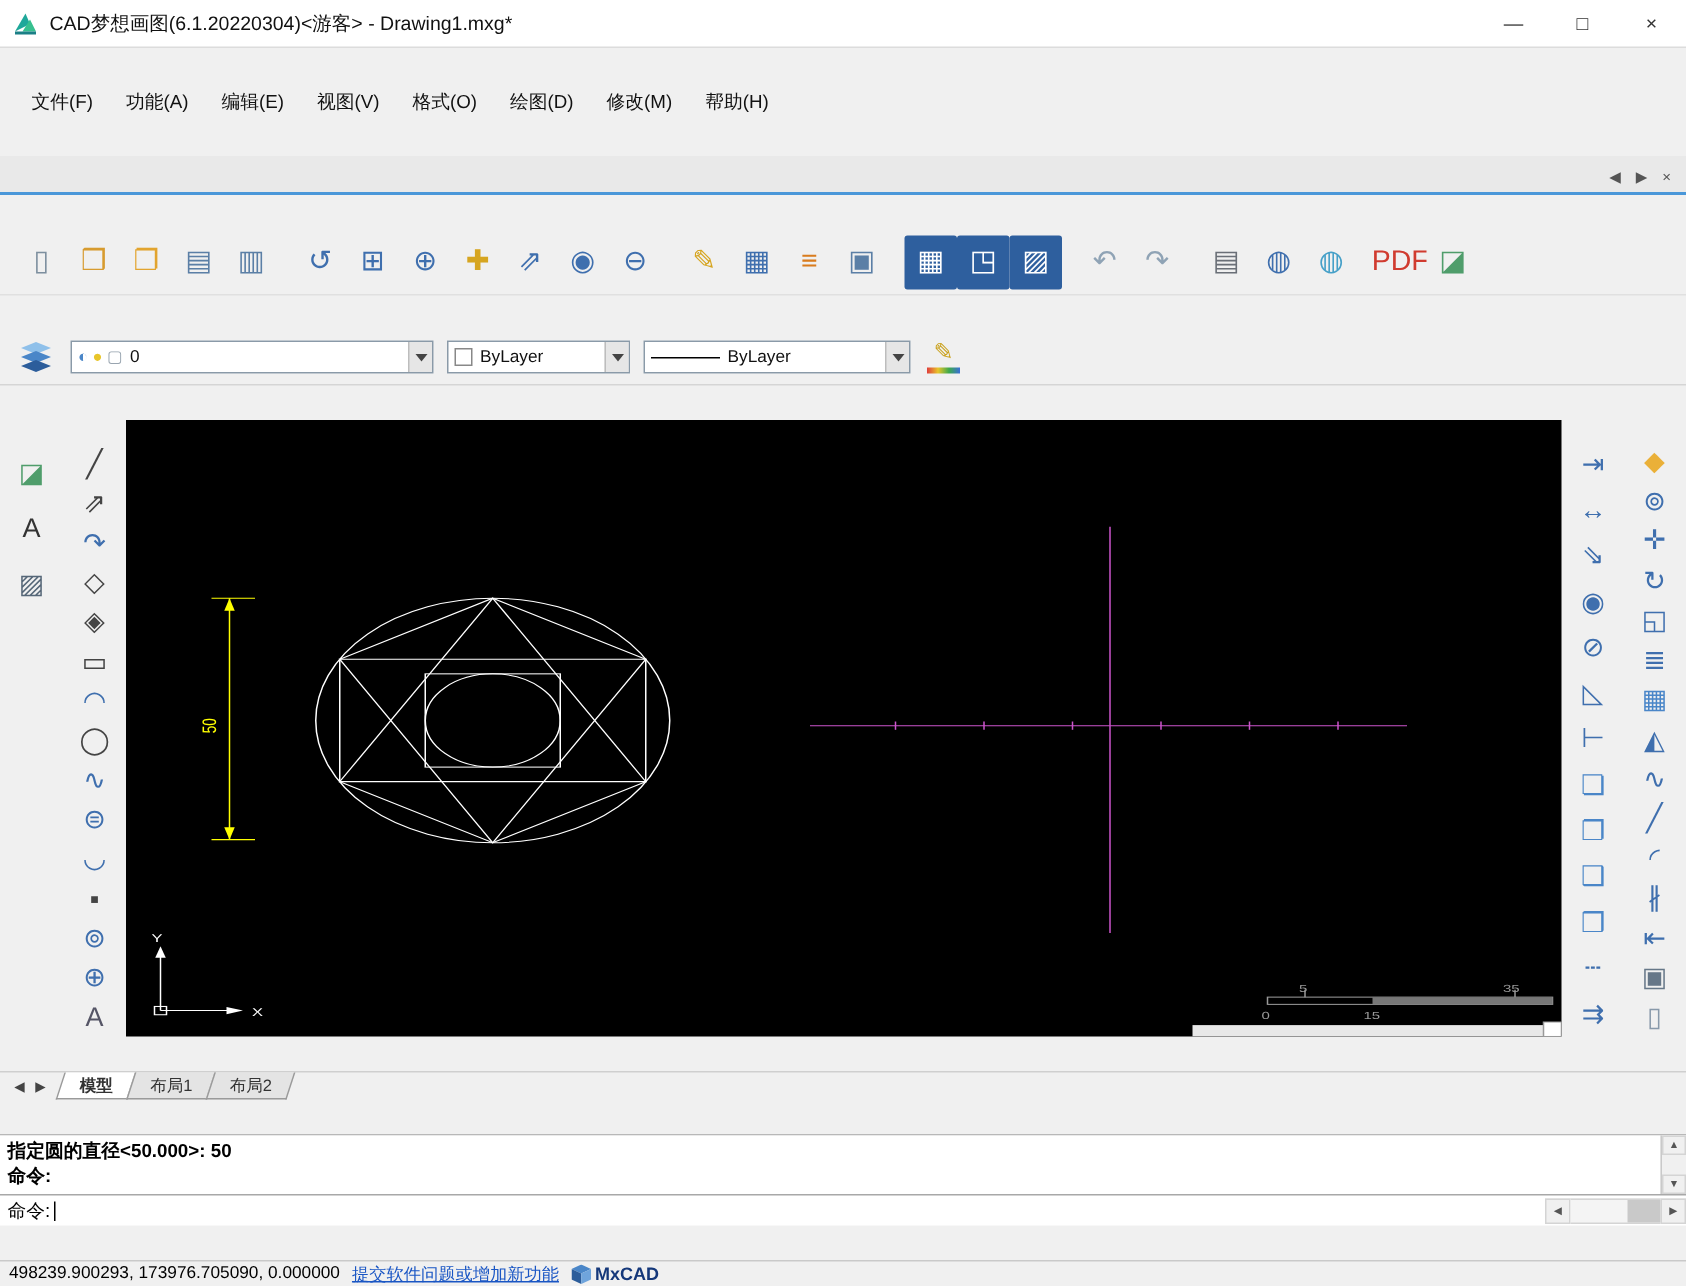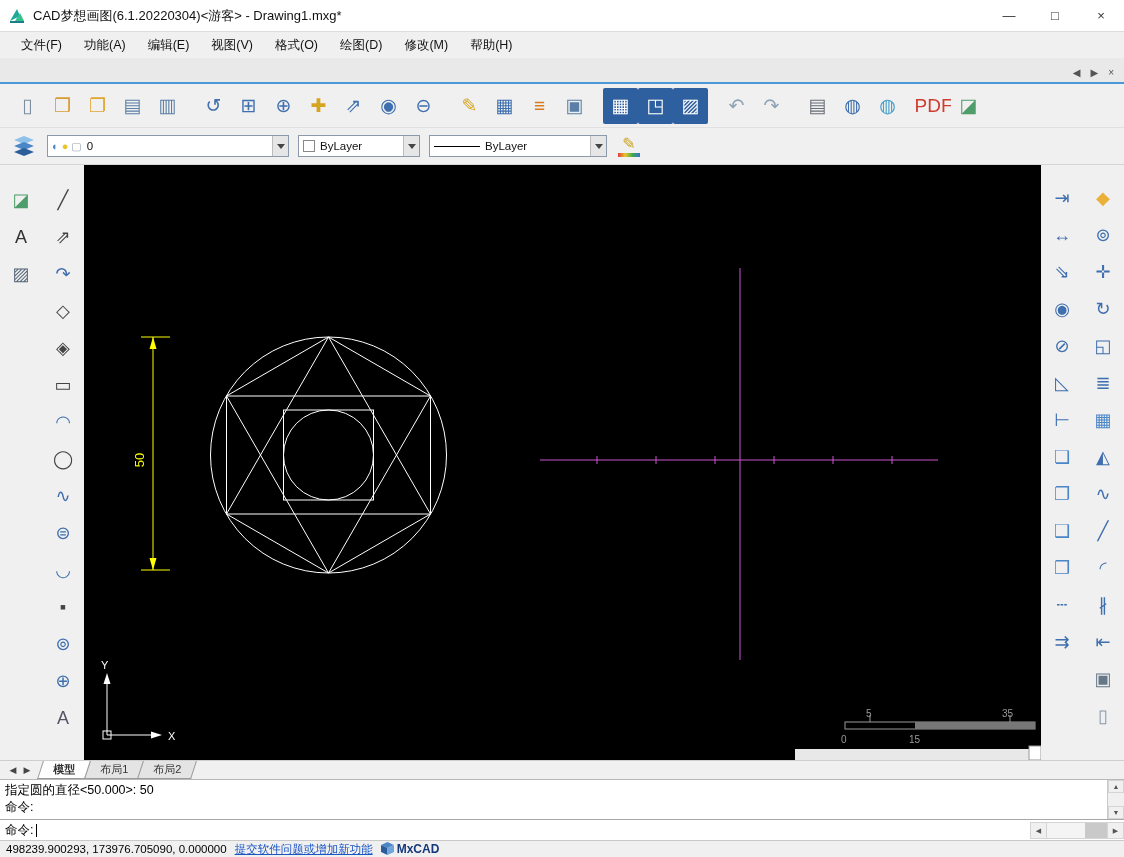--- a/index.html
+++ b/index.html
@@ -1,18 +1,18 @@
 <!DOCTYPE html>
 <html><head>
 <meta charset="utf-8">
 <style>
   * { box-sizing: border-box; margin: 0; padding: 0; }
   html,body { width:1124px; height:857px; overflow:hidden; }
   body { font-family:"Liberation Sans", sans-serif; font-size:12px; background:#f0f0f0; color:#222; }
-  .root { width:1124px; height:857px; display:flex; flex-direction:column; }
+  .root { width:1124px; height:857px; display:flex; flex-direction:column;gap:23px; }
 
   
   .titlebar { height:32px; background:#ffffff; display:flex; align-items:center; padding-left:8px; border-bottom:1px solid #dcdcdc; flex:0 0 32px; }
   .app-icon { width:18px; height:18px; }
   .title-text { margin-left:7px; font-size:13px; color:#111; }
   .win-controls { margin-left:auto; display:flex; height:100%; }
   .win-btn { width:46px; height:100%; display:flex; align-items:center; justify-content:center; font-size:13px; color:#333; }
 
   
   .menubar { height:26px; flex:0 0 26px; display:flex; align-items:center; padding-left:10px; background:#f0f0f0; }
@@ -60,40 +60,40 @@
 
   
   .layout-tabs { height:19px; flex:0 0 19px; background:#f0f0f0; display:flex; align-items:center; padding-left:6px; border-top:1px solid #cfcfcf; font-size:11px; }
   .lt-nav-btn { width:14px; text-align:center; color:#444; font-size:9px; }
   .lt-tab { padding:1px 12px; border:1px solid #9a9a9a; border-top:none; background:#e4e4e4; color:#333; margin-right:-1px; transform:skewX(-18deg); }
   .lt-tab > span { display:inline-block; transform:skewX(18deg); }
   .lt-tab.active { background:#ffffff; font-weight:bold; }
 
   
   .command { height:61px; flex:0 0 61px; background:#f0f0f0; border-top:1px solid #b8b8b8; display:flex; flex-direction:column; }
-  .cmd-top { height:40px; display:flex; }
+  .cmd-top { height:40px; display:flex;font-weight:bold; }
   .cmd-history { flex:1; background:#fff; padding:2px 5px; font-size:12.5px; line-height:17px; color:#000; }
   .cmd-vscroll { width:17px; background:#f0f0f0; border-left:1px solid #c9c9c9; display:flex; flex-direction:column; justify-content:space-between; align-items:center; }
   .scroll-btn { font-size:7px; color:#555; width:100%; text-align:center; background:#f0f0f0; border:1px solid #d4d4d4; line-height:12px; height:13px; }
   .cmd-input-row { height:21px; background:#fff; border-top:1px solid #a8a8a8; display:flex; align-items:center; padding-left:5px; font-size:12.5px; color:#000; }
   .caret { display:inline-block; width:1px; height:13px; background:#000; margin-left:3px; animation:blink 1s steps(1) infinite; }
   @keyframes blink { 50% { opacity:0; } }
   .cmd-hscroll { margin-left:auto; width:94px; height:17px; display:flex; align-self:center; background:#e8e8e8; }
   .cmd-hscroll .scroll-btn { width:17px; height:17px; line-height:15px; }
   .h-track { flex:1; position:relative; background:#f4f4f4; border-top:1px solid #d4d4d4; border-bottom:1px solid #d4d4d4; }
   .h-thumb { position:absolute; right:0; top:0; width:22px; height:100%; background:#c9c9c9; }
 
   
   .statusbar { height:17px; flex:0 0 17px; background:#f0f0f0; border-top:1px solid #c9c9c9; display:flex; align-items:center; padding:0 6px; font-size:11.5px; gap:8px; }
   .coords { color:#000; white-space:nowrap; }
   .toggles { margin-left:auto; display:flex; gap:5px; align-items:center; }
   .toggle { padding:0 5px; line-height:14px; color:#000; white-space:nowrap; }
   .toggle.active { border:1px solid #4a90d9; background:#f6faff; }
   .feedback-link { color:#1a56c4; text-decoration:underline; white-space:nowrap; }
-  .brand { display:flex; align-items:flex-start; gap:3px; }
+  .brand { display:flex; align-items:center; gap:3px; }
   .brand-text { font-weight:bold; color:#15387a; font-size:12px; }
 </style>
 </head>
 <body>
 
 <div class="root">
 
   <div class="titlebar">
     <svg class="app-icon" viewBox="0 0 18 18">
       <polygon points="2,14 9,2 12,9" fill="#1fa89a"></polygon>

